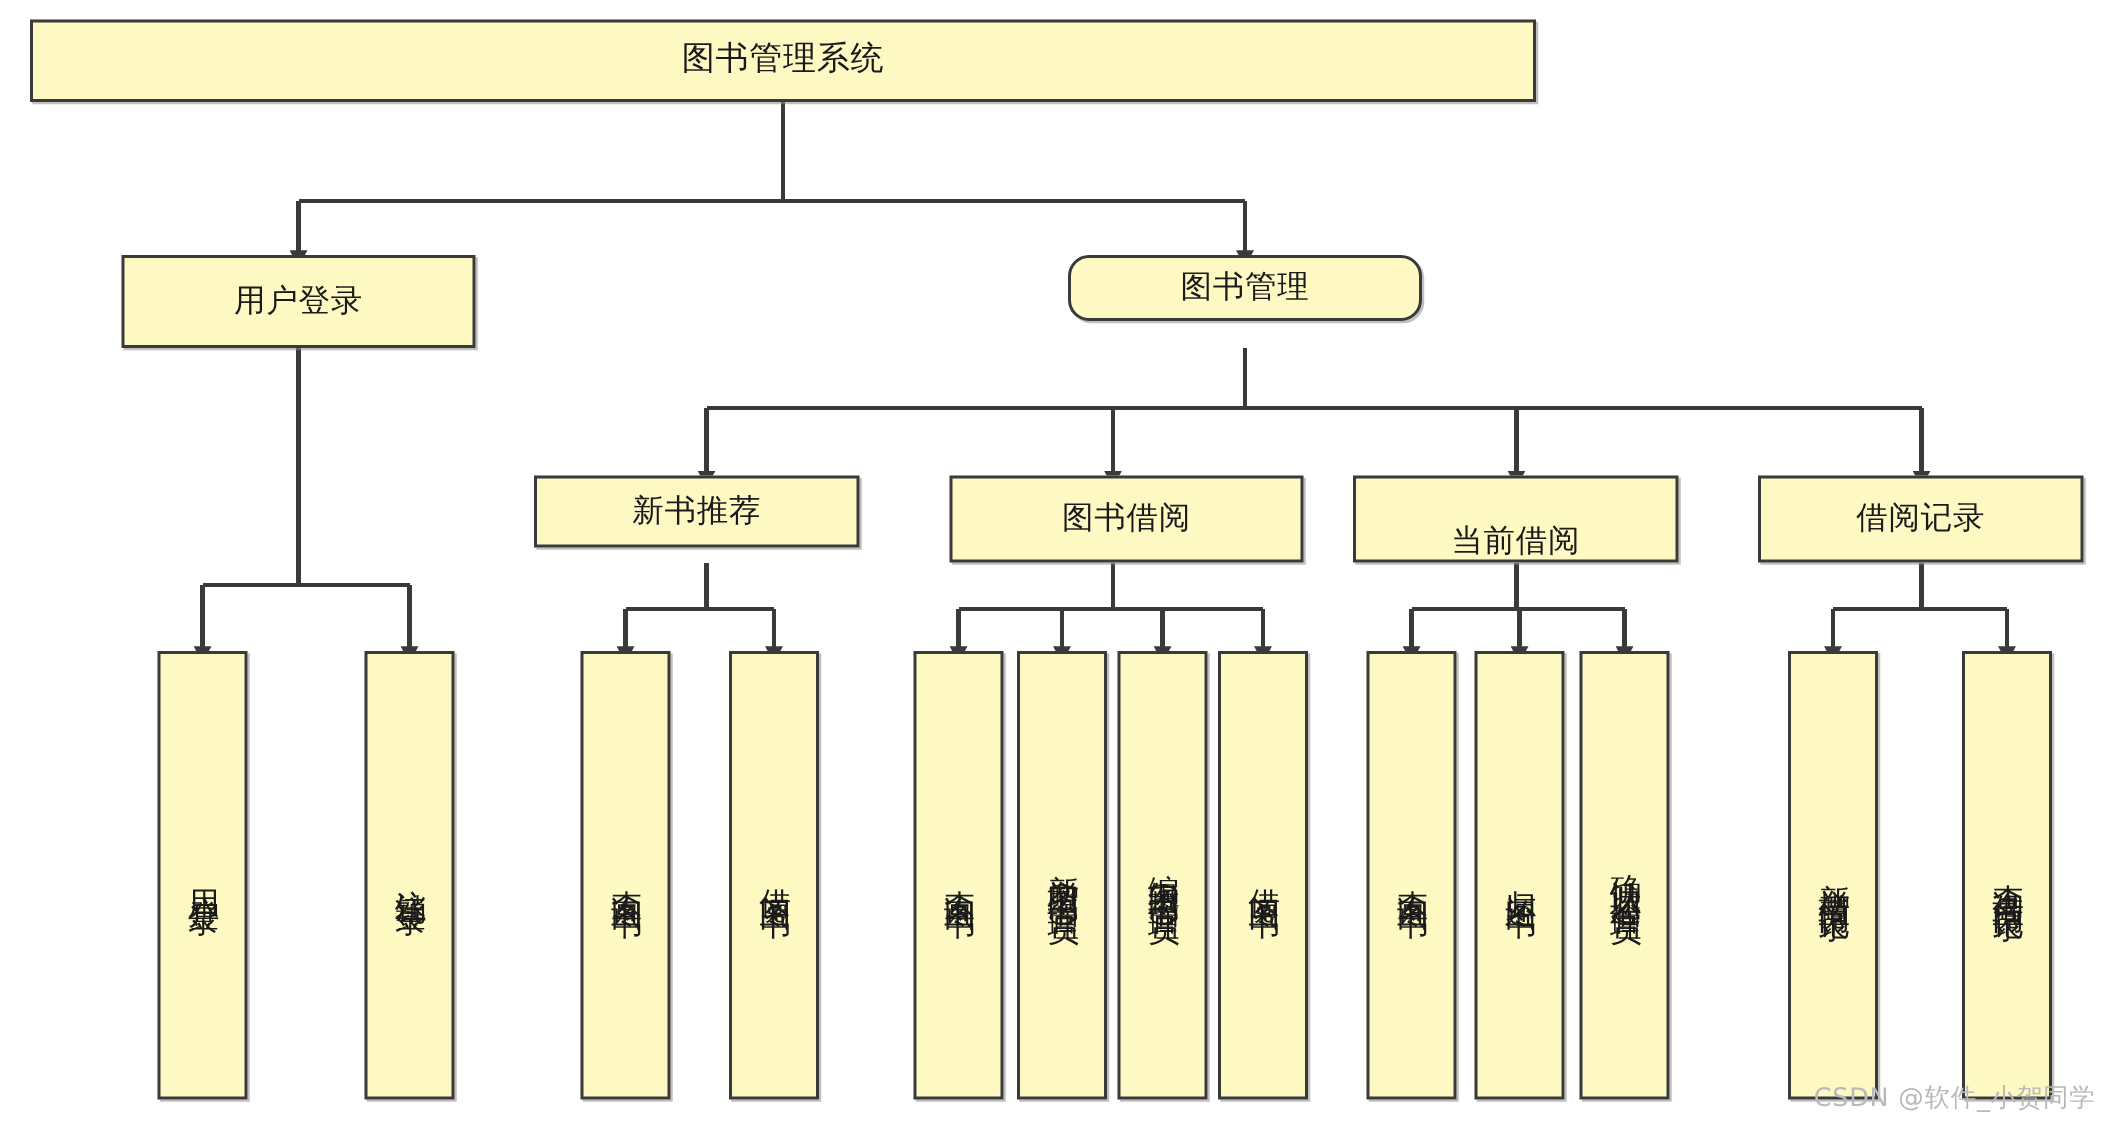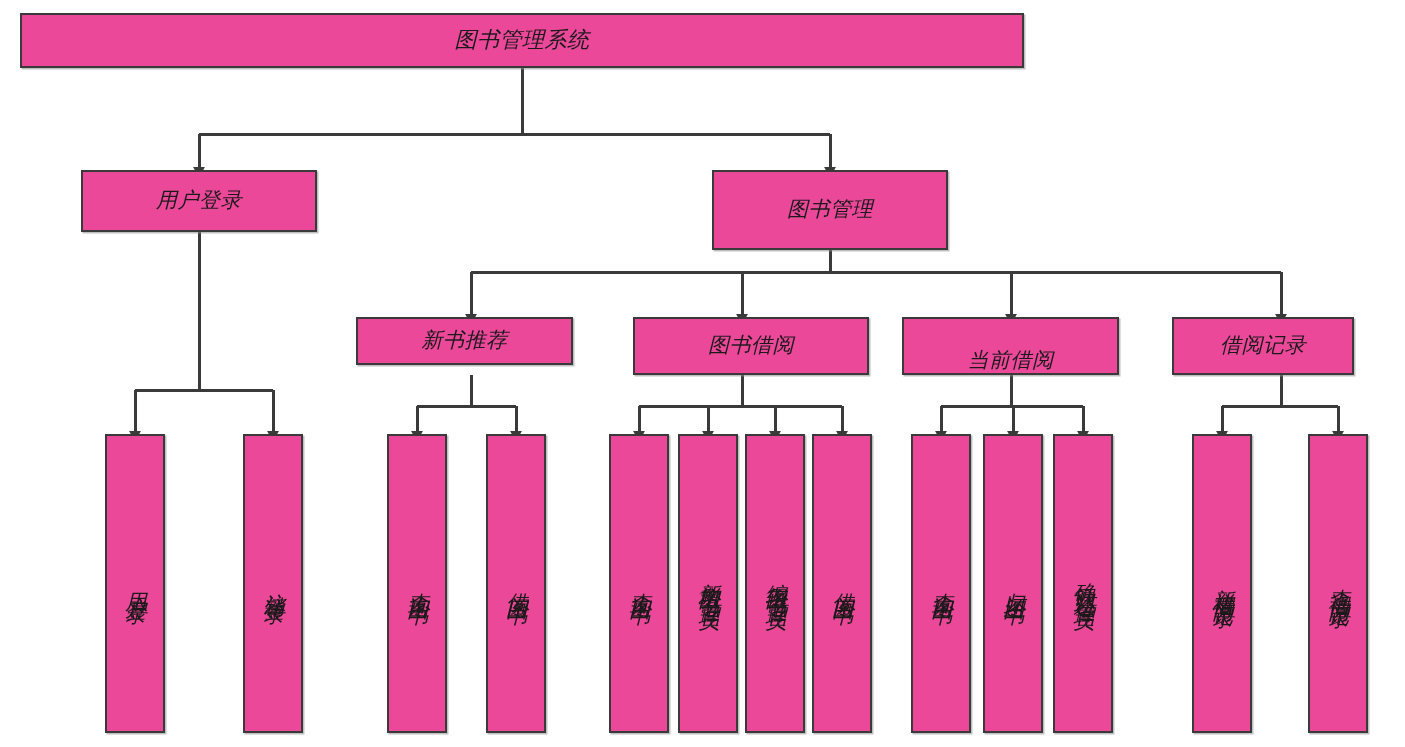--- a/index.html
+++ b/index.html
@@ -16,27 +16,26 @@
   }
   #diagram-root {
     position: absolute;
     left: 0; top: 0;
     width: 1405px;
     height: 747px;
   }
   .node-box {
     position: absolute;
     box-sizing: border-box;
-    background: #ec4899;
+    background: #fef9c3;
     border: 2px solid #3a3a3a;
     display: flex;
     align-items: center;
     justify-content: center;
     box-shadow: 1.5px 1.5px 0 0 rgba(140,140,140,0.55);
-    font-style: italic;
   }
   .node-label {
     color: #1a1a1a;
     font-size: 21px;
     line-height: 1.12;
     letter-spacing: 0.5px;
     white-space: nowrap;
     text-align: center;
   }
   .node-box.vertical .node-label {
@@ -111,33 +110,33 @@
         <path d="M1338,406 L1338,432" marker-end="url(#arrow)"></path>
       </g>
   </svg>
   <div id="node-layer">
       <div class="node-box root" style="left: 20px; top: 13px; width: 1004px; height: 55px;">
         <span class="node-label">图书管理系统</span>
       </div>
       <div class="node-box" style="left: 81px; top: 170px; width: 236px; height: 62px;">
         <span class="node-label">用户登录</span>
       </div>
-      <div class="node-box" style="left: 712px; top: 170px; width: 236px; height: 80px;">
+      <div class="node-box" style="left: 712px; top: 170px; width: 236px; height: 44px; border-radius: 14px;">
         <span class="node-label">图书管理</span>
       </div>
       <div class="node-box" style="left: 356px; top: 317px; width: 217px; height: 48px;">
         <span class="node-label">新书推荐</span>
       </div>
       <div class="node-box" style="left: 633px; top: 317px; width: 236px; height: 58px;">
         <span class="node-label">图书借阅</span>
       </div>
       <div class="node-box" style="left: 902px; top: 317px; width: 217px; height: 58px; align-items: flex-end;">
         <span class="node-label">当前借阅</span>
       </div>
-      <div class="node-box" style="left: 1172px; top: 317px; width: 182px; height: 58px;">
+      <div class="node-box" style="left: 1172px; top: 317px; width: 217px; height: 58px;">
         <span class="node-label">借阅记录</span>
       </div>
       <div class="node-box vertical" style="left: 105px; top: 434px; width: 60px; height: 299px;">
         <span class="node-label">用户登录</span>
       </div>
       <div class="node-box vertical" style="left: 243px; top: 434px; width: 60px; height: 299px;">
         <span class="node-label">注销登录</span>
       </div>
       <div class="node-box vertical" style="left: 387px; top: 434px; width: 60px; height: 299px;">
         <span class="node-label">查询图书</span>
@@ -166,13 +165,14 @@
       <div class="node-box vertical" style="left: 1053px; top: 434px; width: 60px; height: 299px;">
         <span class="node-label">确认归还（管理员）</span>
       </div>
       <div class="node-box vertical" style="left: 1192px; top: 434px; width: 60px; height: 299px;">
         <span class="node-label">新增借阅记录</span>
       </div>
       <div class="node-box vertical" style="left: 1308px; top: 434px; width: 60px; height: 299px;">
         <span class="node-label">查询借阅记录</span>
       </div>
     </div>
+  <div id="watermark">CSDN @软件_小贺同学</div>
 </div>
 
 </body></html>

